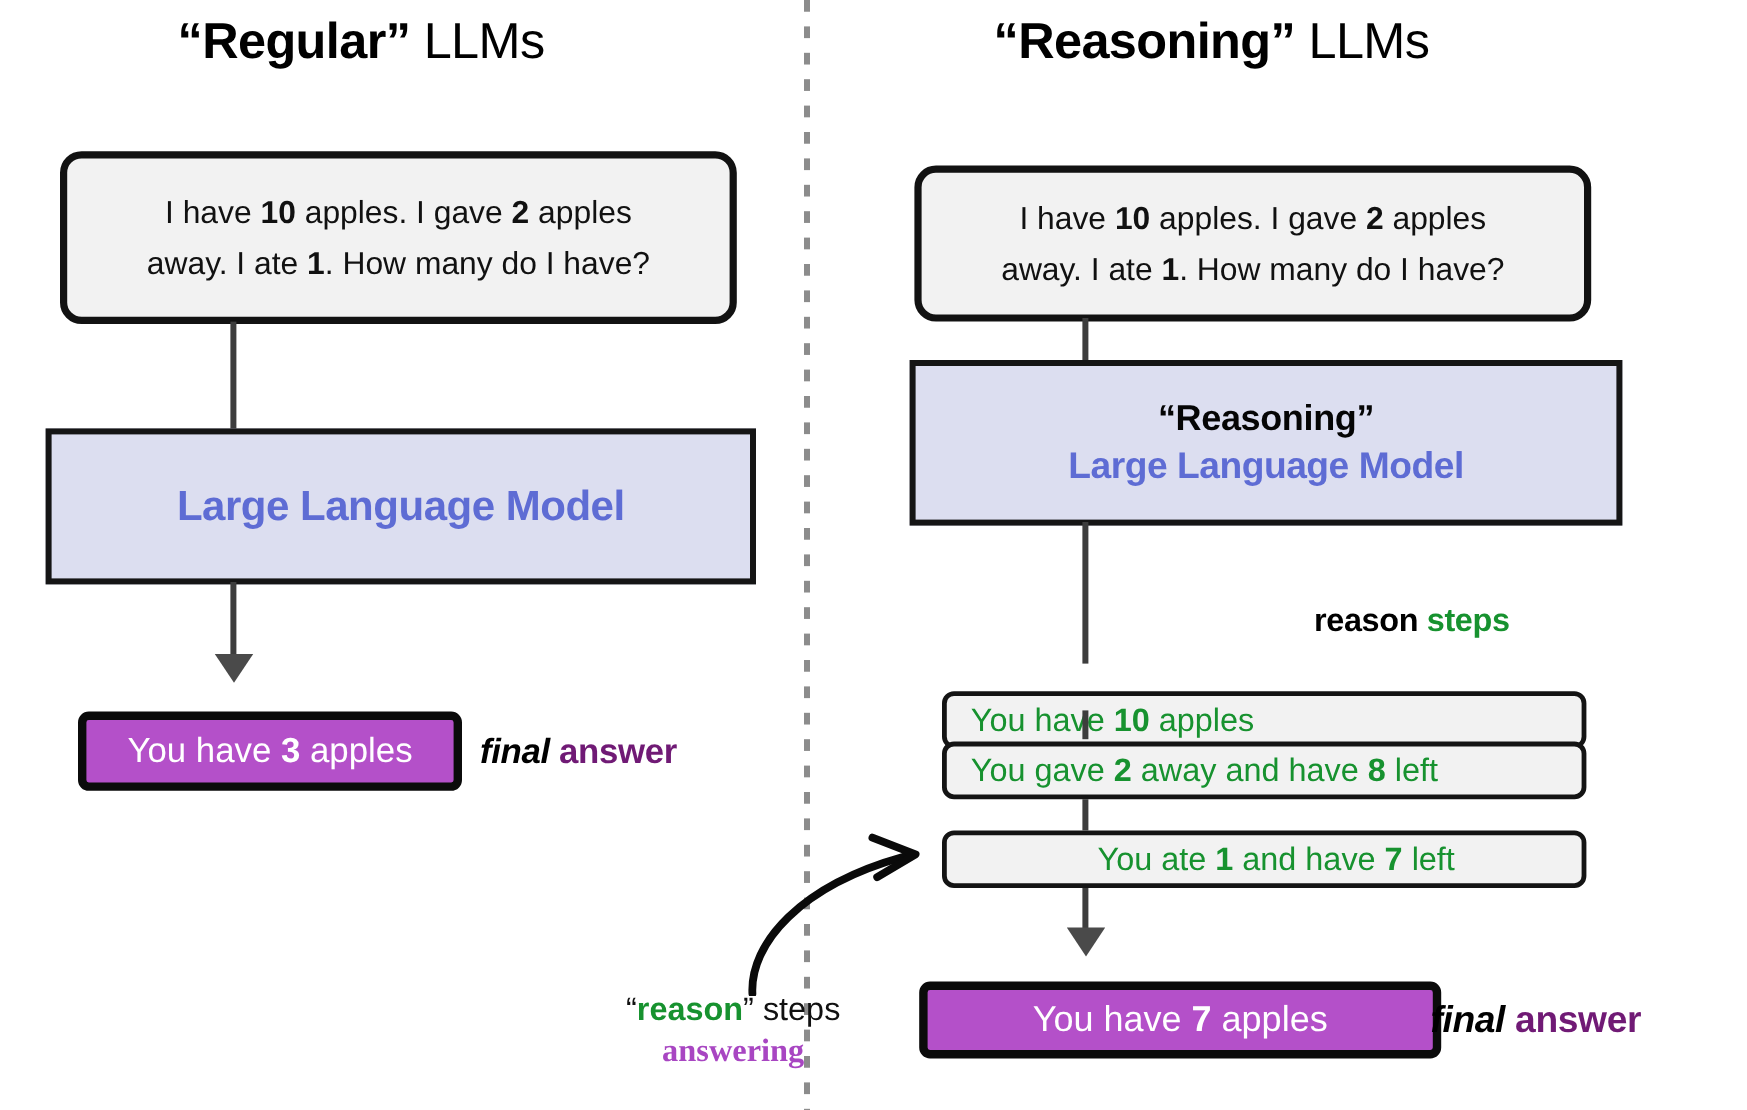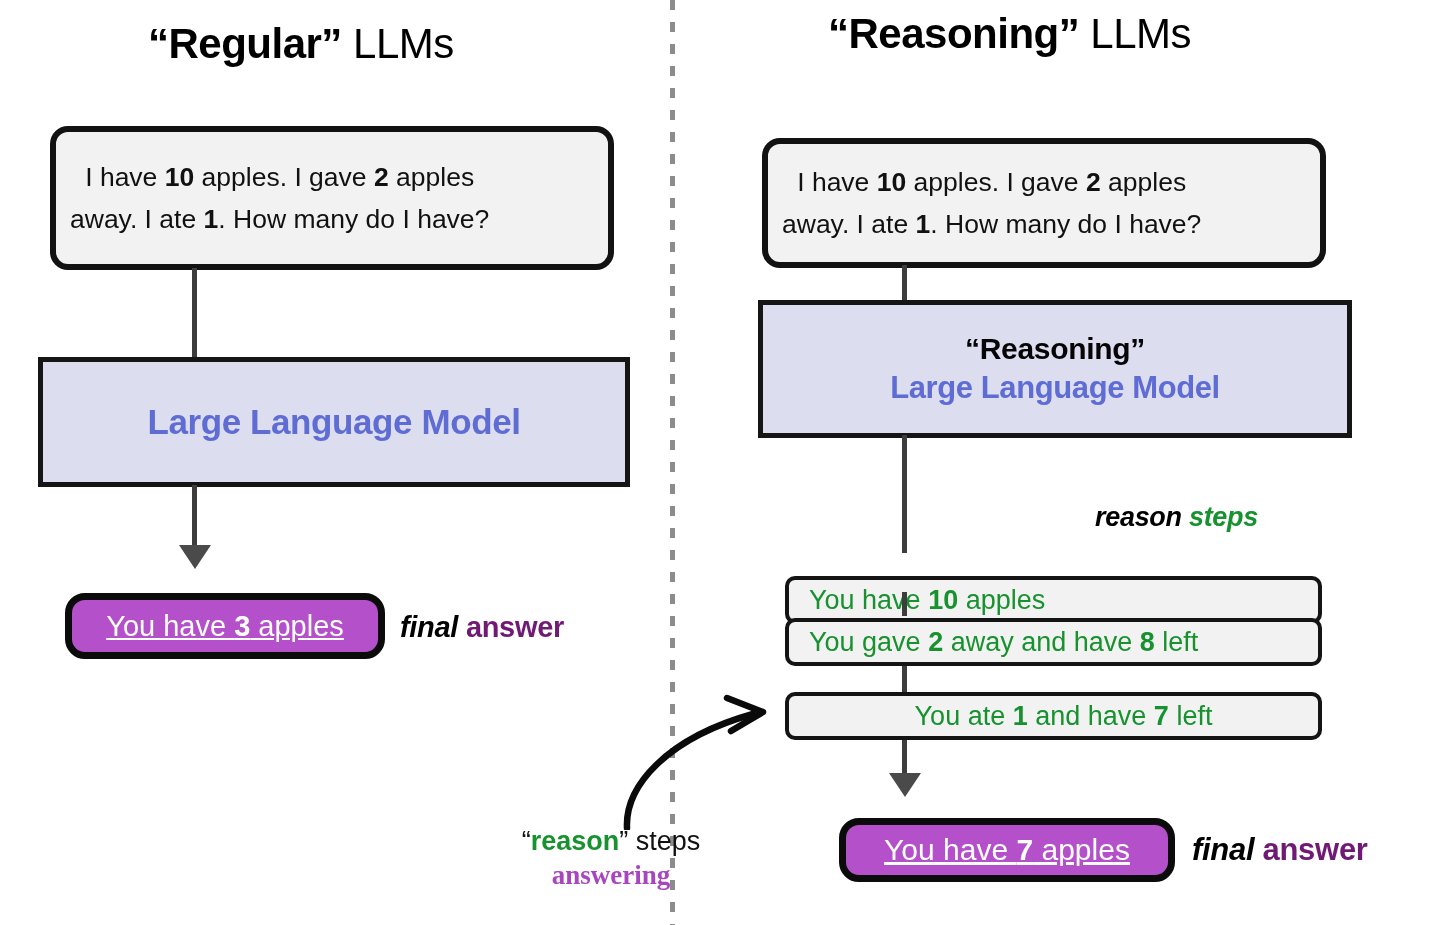--- a/index.html
+++ b/index.html
@@ -36,33 +36,33 @@
     position: absolute;
     font-size: 42px;
     line-height: 50px;
     color: #000;
     white-space: nowrap;
     letter-spacing: -0.5px;
   }
   .col-title .hv { font-weight: 700; }
   .col-title .lt { font-weight: 400; }
 
-  #title-left  { left: 148px; top: 9px; margin-top: 10px; }
+  #title-left  { left: 148px; top: 9px; }
   #title-right { left: 828px; top: 9px; }
 
   
   .prompt-box {
     position: absolute;
     background: #f2f2f2;
     border: 6px solid #121212;
     border-radius: 18px;
     box-sizing: border-box;
     display: flex;
     align-items: center;
-    justify-content: flex-start;
+    justify-content: center;
     text-align: center;
     color: #111;
     font-size: 26.5px;
     line-height: 42px;
     padding: 0 14px;
   }
   .prompt-box b { font-weight: 700; }
 
   #prompt-left  { left: 50px;  top: 126px; width: 564px; height: 144px; }
   #prompt-right { left: 762px; top: 138px; width: 564px; height: 130px; }
@@ -125,21 +125,20 @@
   
   #reason-steps-label {
     position: absolute;
     left: 1095px;
     top: 500px;
     font-size: 27px;
     line-height: 34px;
     font-weight: 700;
     white-space: nowrap;
     letter-spacing: -0.3px;
-    font-style: italic;
   }
   #reason-steps-label .k-black { color: #000; }
   #reason-steps-label .k-green { color: #17922f; }
 
   
   .step-box {
     position: absolute;
     left: 785px;
     width: 537px;
     height: 48px;
@@ -158,33 +157,32 @@
   .step-box b { font-weight: 700; }
   #step-0 { top: 548px; margin-top: 28px; }
   #step-1 { top: 618px; }
   #step-2 { top: 692px; justify-content: center; }
 
   
   .answer-pill {
     position: absolute;
     background: #b450c9;
     border: 7px solid #0b0b0b;
-    border-radius: 20px;
+    border-radius: 9px;
     box-sizing: border-box;
     display: flex;
     align-items: center;
     justify-content: center;
     color: #ffffff;
     white-space: nowrap;
-    text-decoration: underline;
   }
   .answer-pill b { font-weight: 700; }
 
   #answer-left  { left: 65px;  top: 593px; width: 320px; height: 66px; font-size: 29px; }
-  #answer-right { left: 839px; top: 818px; width: 336px; height: 64px; font-size: 30px; }
+  #answer-right { left: 766px; top: 818px; width: 435px; height: 64px; font-size: 30px; }
 
   .answer-caption {
     position: absolute;
     font-weight: 700;
     white-space: nowrap;
     letter-spacing: -0.3px;
   }
   .answer-caption .c-black  { color: #000; font-style: italic; }
   .answer-caption .c-purple { color: #701a75; }
 

